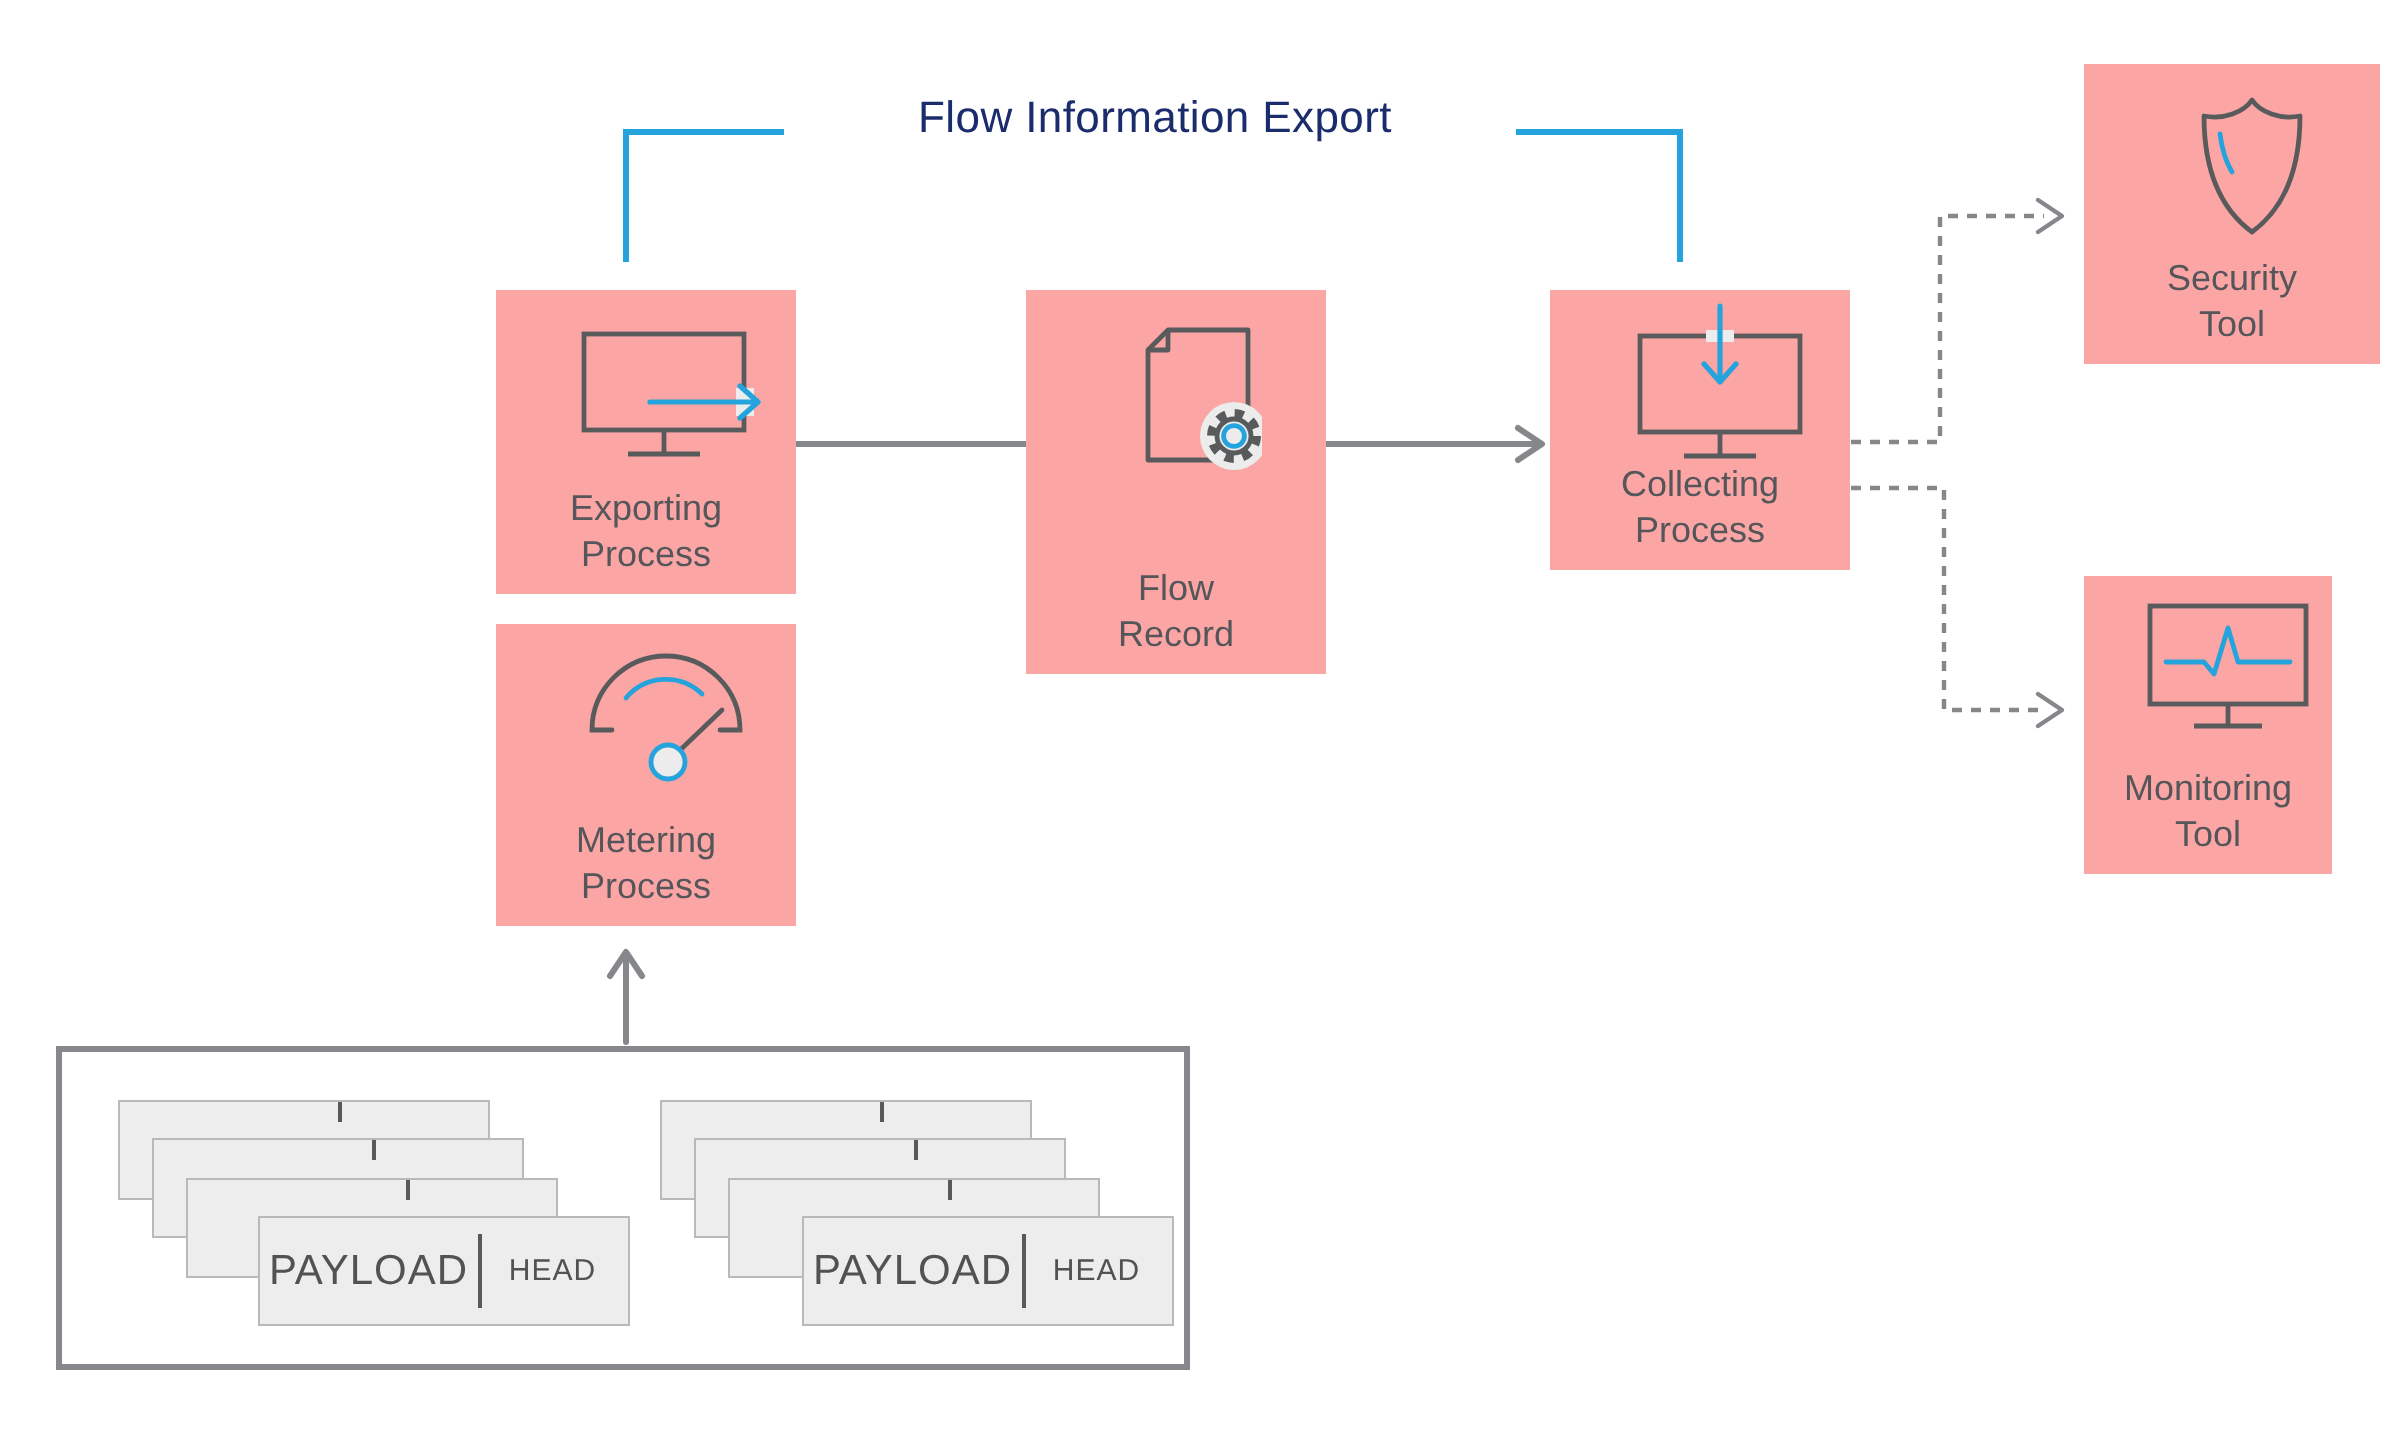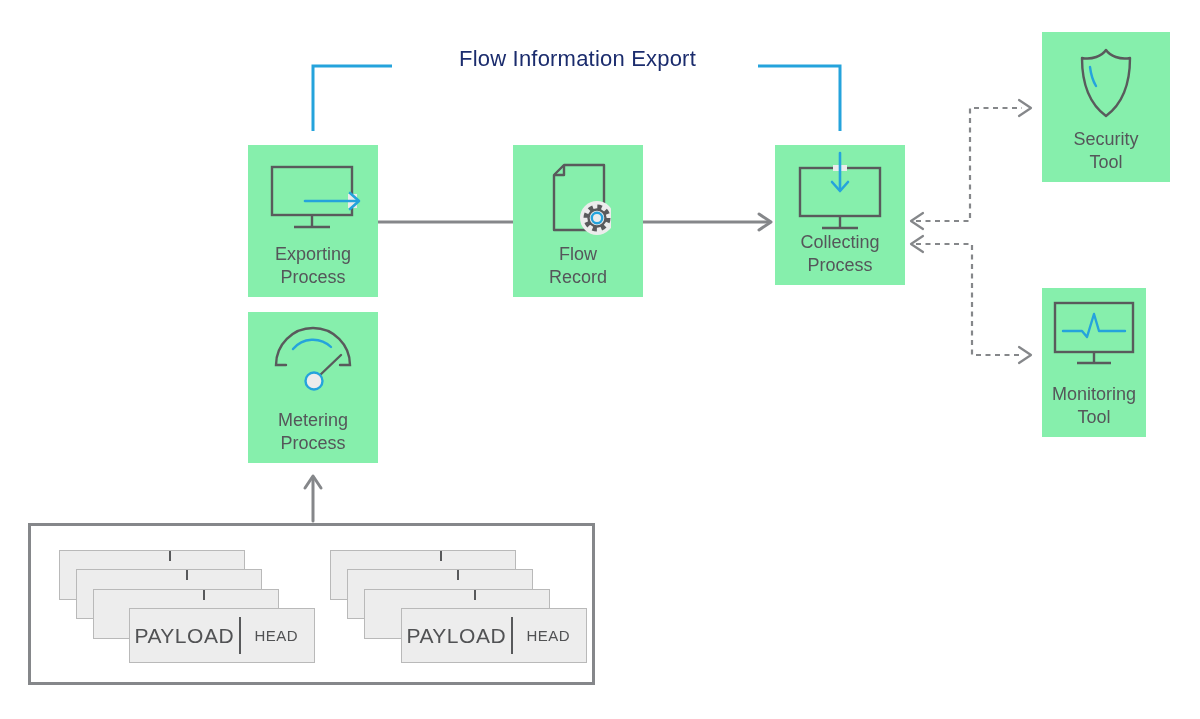--- a/index.html
+++ b/index.html
@@ -4,21 +4,21 @@
 <style>
   html,body{margin:0;padding:0;background:#ffffff;}
   #stage{
     position:relative;width:1200px;height:719px;background:#ffffff;
     font-family:"Liberation Sans","DejaVu Sans",sans-serif;overflow:hidden;
   }
   #title{
     position:absolute;left:350px;top:46px;width:455px;text-align:center;
     font-size:22px;font-weight:400;color:#1b2c6d;letter-spacing:0.2px;
   }
-  .node{position:absolute;background:#86efac;}
+  .node{position:absolute;background:#fca5a5;padding-left:20px;}
   .node svg{display:block;margin:0 auto;}
   .node-label{
     position:absolute;left:0;right:0;bottom:8px;text-align:center;
     font-size:18px;line-height:23px;color:#55565a;
   }
   #connectors{position:absolute;left:0;top:0;width:1200px;height:719px;pointer-events:none;}
   #packet-container{
     position:absolute;left:28px;top:523px;width:561px;height:156px;
     border:3px solid #85878a;background:#ffffff;
   }
@@ -94,21 +94,21 @@
         <path d="M48,37 L100,37"></path>
         <path d="M93,29 L102,37 L93,45"></path>
       </g>
     </svg>
     <div class="node-label">
       <div>Exporting</div>
       <div>Process</div>
     </div>
   </div>
 
-  <div class="node" style="left:513px;top:145px;width:130px;height:152px;">
+  <div class="node" style="left:513px;top:145px;width:130px;height:192px;">
     <svg width="66" height="80" viewBox="0 0 66 80" style="margin-top:17px;">
       <g stroke="#595a5c" stroke-width="2.4" fill="none" stroke-linejoin="round">
         <path d="M19,3 L59,3 L59,68 L9,68 L9,13 Z"></path>
         <path d="M19,3 L19,13 L9,13"></path>
       </g>
       <circle cx="52" cy="56" r="17" fill="#ececec" stroke="none"></circle>
       <circle cx="52" cy="56" r="11" fill="none" stroke="#595a5c" stroke-width="5" stroke-dasharray="4.32 4.32"></circle>
       <circle cx="52" cy="56" r="8.5" fill="#ececec" stroke="#595a5c" stroke-width="2.4"></circle>
       <circle cx="52" cy="56" r="5.2" fill="none" stroke="#25a3dc" stroke-width="2.4"></circle>
     </svg>

